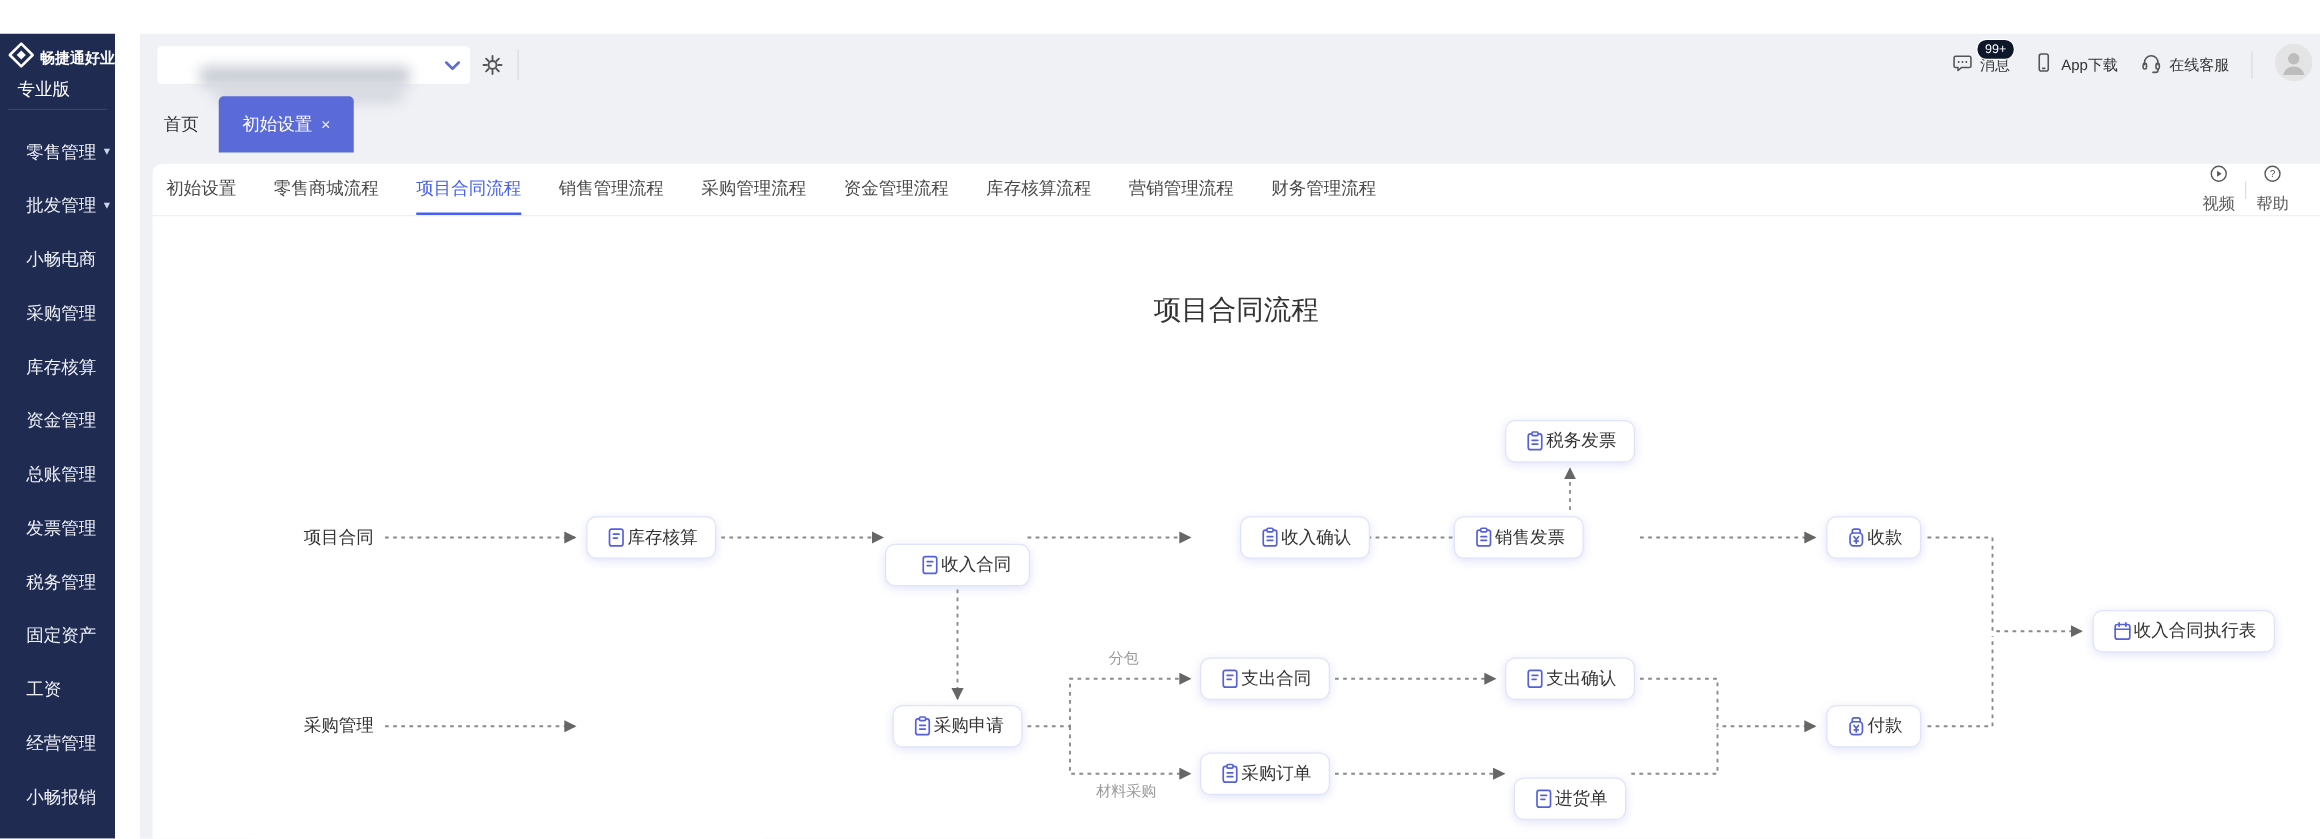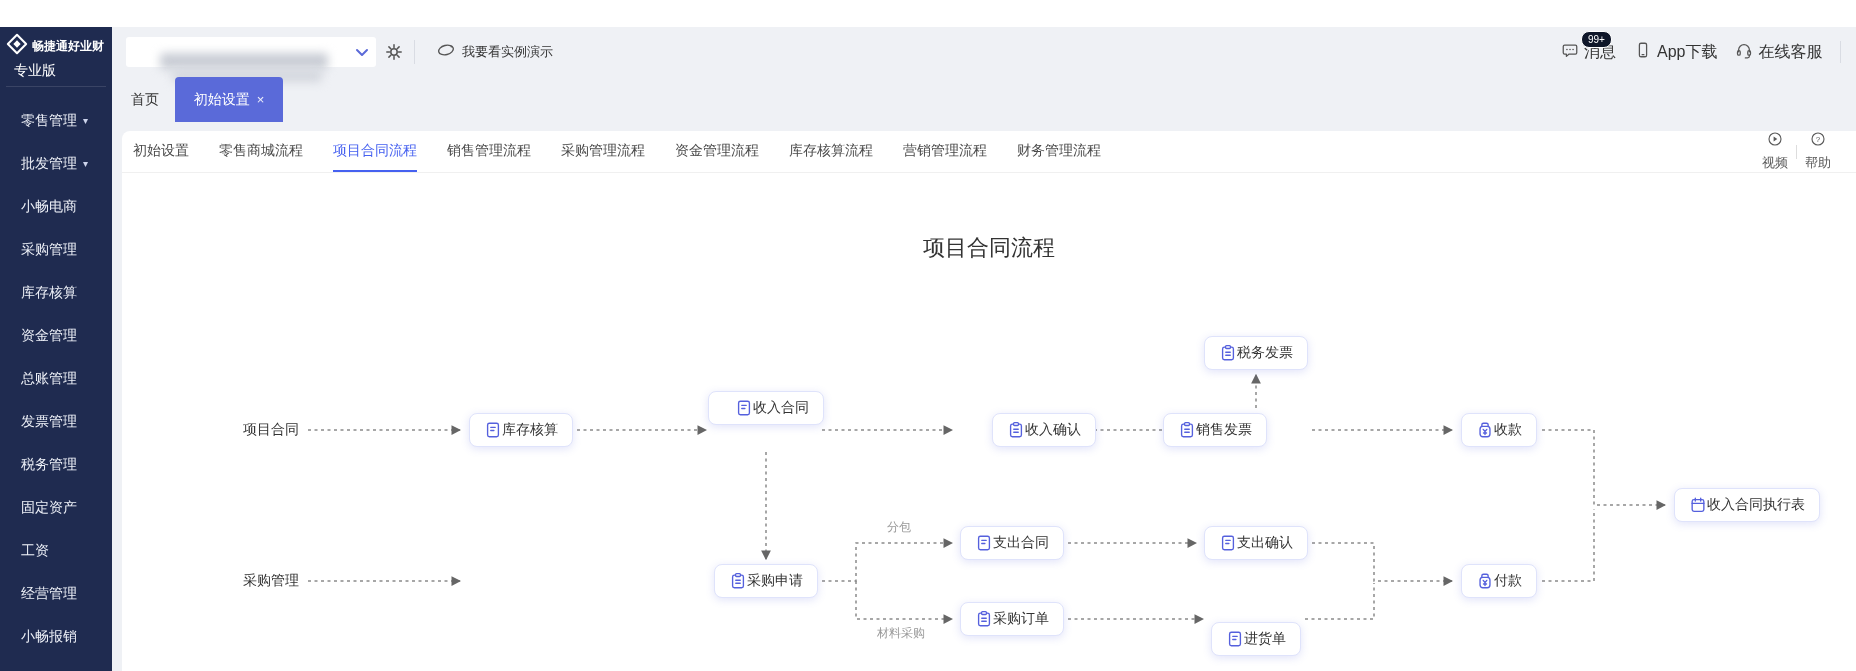--- a/index.html
+++ b/index.html
@@ -1,40 +1,40 @@
 <!DOCTYPE html>
 <html><head>
 <meta charset="utf-8">
 <style>
   html,body{margin:0;padding:0;background:#fff;}
   .page{position:relative;width:1856px;height:671px;overflow:hidden;
         font-family:"Liberation Sans","DejaVu Sans",sans-serif;color:#333;background:#fff;}
   
-  .sidebar{position:absolute;left:0;top:27px;bottom:0;width:112px;background:#1f2b50;z-index:3;}
+  .sidebar{position:absolute;left:0;top:27px;bottom:0;width:92px;background:#1f2b50;z-index:3;}
   .logo-block{padding:6px 6px 0 6px;}
   .logo-row{display:flex;align-items:center;gap:4px;}
   .logo-name{color:#fff;font-size:12px;font-weight:bold;white-space:nowrap;}
   .edition{color:#fff;font-size:14px;padding:3px 0 6px 8px;border-bottom:1px solid rgba(255,255,255,0.12);}
   .side-nav{margin-top:12px;}
   .side-item{height:43px;line-height:43px;padding-left:21px;color:#eef1f8;font-size:14px;
              cursor:pointer;white-space:nowrap;display:flex;align-items:center;gap:6px;}
   .side-item .caret{font-size:10px;color:#cdd4ec;}
   
   .main{position:absolute;left:112px;top:27px;right:0;bottom:0;background:#eff1f5;}
   .header{position:relative;height:50px;}
   .company-pill{position:absolute;left:14px;top:10px;width:250px;height:30px;background:#fff;border-radius:3px;}
   .blur1{position:absolute;left:34px;top:16px;width:168px;height:16px;background:#c9cdd5;border-radius:4px;filter:blur(5px);}
   .blur2{position:absolute;left:46px;top:33px;width:150px;height:12px;background:#d3d6dd;border-radius:4px;filter:blur(5px);}
   .hicon{position:absolute;top:15px;width:20px;height:20px;cursor:pointer;}
   .hdivider{position:absolute;top:13px;width:1px;height:24px;background:#d9dce3;}
   .demo-group{position:absolute;left:324px;top:0;height:50px;display:flex;align-items:center;gap:6px;cursor:pointer;}
   .demo-label{font-size:13px;color:#333;white-space:nowrap;}
   .header-right{position:absolute;left:1449px;top:0;height:50px;display:flex;align-items:center;gap:18px;}
   .hr-group{position:relative;display:flex;align-items:center;gap:5px;cursor:pointer;white-space:nowrap;}
-  .hr-label{font-size:16px;color:#333;}
+  .hr-label{font-size:12px;color:#333;}
   .badge{position:absolute;top:-10px;left:20px;background:#0f172a;color:#fff;font-size:10px;
          line-height:15px;padding:0 6px;border-radius:8px;border:1px solid #fff;}
   .vdiv2{width:1px;height:22px;background:#d9dce3;}
   
   .tabstrip{position:relative;height:45px;display:flex;align-items:stretch;padding-left:3px;}
   .wtab{display:flex;align-items:center;justify-content:center;gap:7px;font-size:14px;cursor:pointer;}
   .wtab.plain{width:60px;color:#333;}
   .wtab.active{width:108px;background:#5a6ad9;color:#fff;border-radius:4px 4px 0 0;}
   .wtab .close{font-size:13px;opacity:.9;cursor:pointer;}
   
@@ -135,29 +135,20 @@
             <path d="M5 8l5 5 5-5" fill="none" stroke="#5b6ad8" stroke-width="2" stroke-linecap="round" stroke-linejoin="round"></path>
           </svg>
       </span>
       <span class="hicon" style="left:272px">
         <svg width="20" height="20" viewBox="0 0 20 20" fill="none" stroke="#555" stroke-width="1.5" stroke-linecap="round">
           <circle cx="10" cy="10" r="3.2"></circle>
           <path d="M10 2.8v2.7M10 14.5v2.7M2.8 10h2.7M14.5 10h2.7M4.9 4.9l1.9 1.9M13.2 13.2l1.9 1.9M15.1 4.9l-1.9 1.9M6.8 13.2l-1.9 1.9"></path>
         </svg>
       </span>
       <span class="hdivider" style="left:302px"></span>
-      <div class="demo-group">
-        <span>
-          <svg width="20" height="20" viewBox="0 0 20 20" fill="none" stroke="#555" stroke-width="1.4">
-            <ellipse cx="10" cy="10" rx="7.5" ry="4.6" transform="rotate(-14 10 10)"></ellipse>
-            <circle cx="15.5" cy="6.5" r="1" fill="#555" stroke="none"></circle>
-          </svg>
-        </span>
-        <span class="demo-label">我要看实例演示</span>
-      </div>
 
       <div class="header-right">
         <div class="hr-group">
           <span>
             <svg width="18" height="18" viewBox="0 0 20 20" fill="none" stroke="#555" stroke-width="1.4" stroke-linejoin="round">
               <path d="M4 4.5h12a1.5 1.5 0 0 1 1.5 1.5v7a1.5 1.5 0 0 1-1.5 1.5H9l-3 2.6v-2.6H4A1.5 1.5 0 0 1 2.5 13V6A1.5 1.5 0 0 1 4 4.5z"></path>
               <circle cx="6.6" cy="9.5" r=".9" fill="#555" stroke="none"></circle>
                 <circle cx="10" cy="9.5" r=".9" fill="#555" stroke="none"></circle>
                 <circle cx="13.4" cy="9.5" r=".9" fill="#555" stroke="none"></circle>
             </svg>
@@ -272,21 +263,21 @@
       <div class="branch-label" style="left: 901px; top: 633px;">材料采购</div>
       <div class="flow-node" style="left: 521px; top: 430px;">
         <span style="display: flex;">
           <svg width="18" height="18" viewBox="0 0 20 20" fill="none" stroke="#5560dd" stroke-width="1.5" stroke-linecap="round">
             <rect x="4" y="2.5" width="12" height="15" rx="2"></rect>
             <path d="M7.5 7h5M7.5 10.5h3.5"></path>
           </svg>
         </span>
         <span>库存核算</span>
       </div>
-      <div class="flow-node" style="left: 766px; top: 408px; padding-left: 26px;">
+      <div class="flow-node" style="left: 766px; top: 452px; padding-left: 26px;">
         <span style="display: flex;">
           <svg width="18" height="18" viewBox="0 0 20 20" fill="none" stroke="#5560dd" stroke-width="1.5" stroke-linecap="round">
             <rect x="4" y="2.5" width="12" height="15" rx="2"></rect>
             <path d="M7.5 7h5M7.5 10.5h3.5"></path>
           </svg>
         </span>
         <span>收入合同</span>
       </div>
       <div class="flow-node" style="left: 1044px; top: 430px;">
         <span style="display: flex;">

